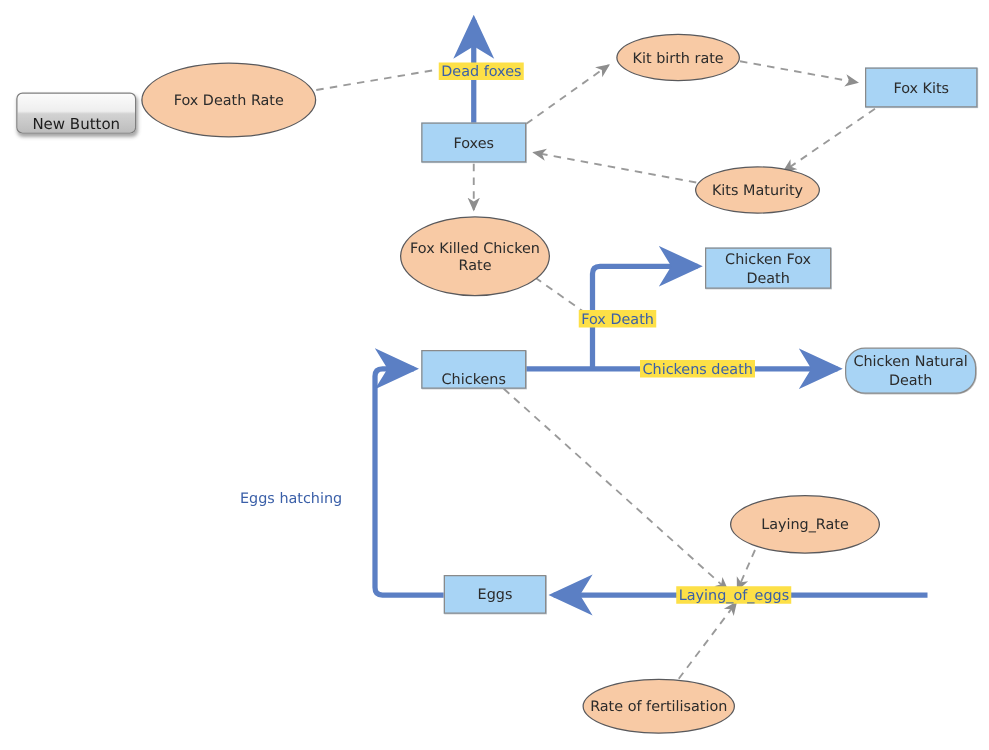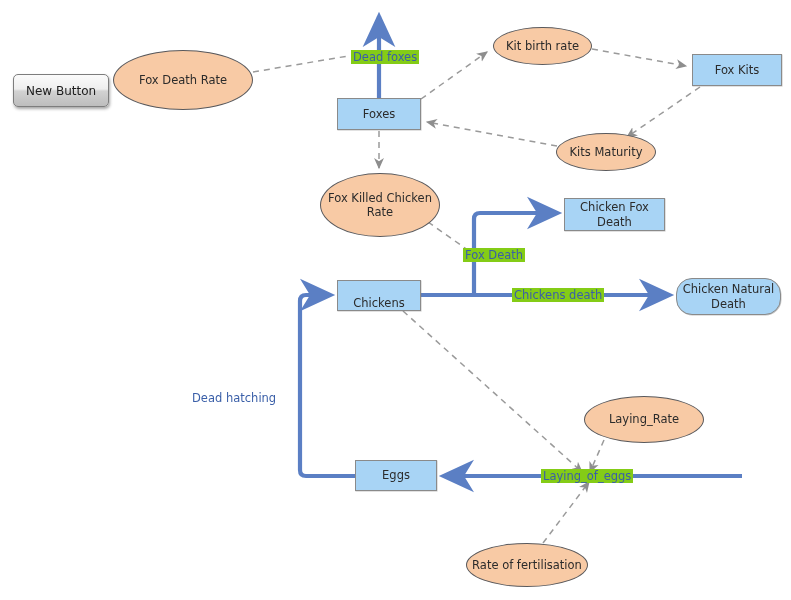--- a/index.html
+++ b/index.html
@@ -54,28 +54,28 @@
   }
   .flow-label {
     position: absolute;
     color: #3a5fa8;
     font-size: 11.5px;
     white-space: nowrap;
     z-index: 7;
     user-select: none;
   }
   .flow-label.boxed {
-    background: #84cc16;
+    background: #fde047;
     padding: 0 2px;
   }
   .new-button {
     position: absolute;
     box-sizing: border-box;
     display: flex;
-    align-items: center;
+    align-items: flex-end;
     justify-content: center;
     font-size: 12px;
     color: #1c1c1c;
     background: linear-gradient(to bottom, #fbfbfb 0%, #eeeeee 45%, #d2d2d2 52%, #bdbdbd 100%);
     border: 1px solid #7d7d7d;
     border-radius: 5px;
     box-shadow: 1px 2px 3px rgba(60,60,60,0.45);
     z-index: 9;
     cursor: pointer;
     user-select: none;
@@ -183,17 +183,17 @@
   <div class="node stock" style="left:355px; top:460px; width:82px; height:31px;text-align:center;">
     <span class="node-label">Eggs</span>
   </div>
 
   <div class="flow-label boxed" style="left:351px; top:50px;">Dead foxes</div>
 
   <div class="flow-label boxed" style="left:463px; top:248px;">Fox Death</div>
 
   <div class="flow-label boxed" style="left:512px; top:288px;">Chickens death</div>
 
-  <div class="flow-label" style="left:192px; top:391px;">Dead hatching</div>
+  <div class="flow-label" style="left:192px; top:391px;">Eggs hatching</div>
 
   <div class="flow-label boxed" style="left:541px; top:469px;">Laying_of_eggs</div>
 
 </div>
 
 </body></html>

